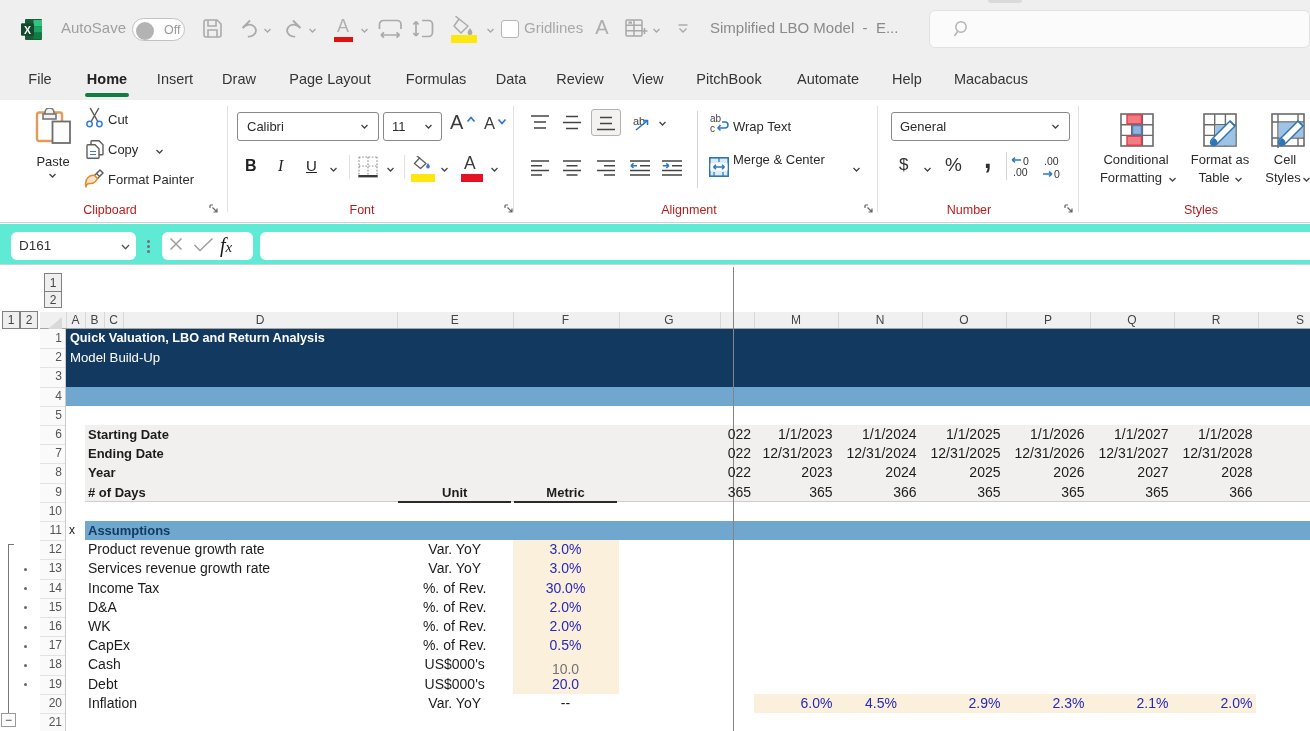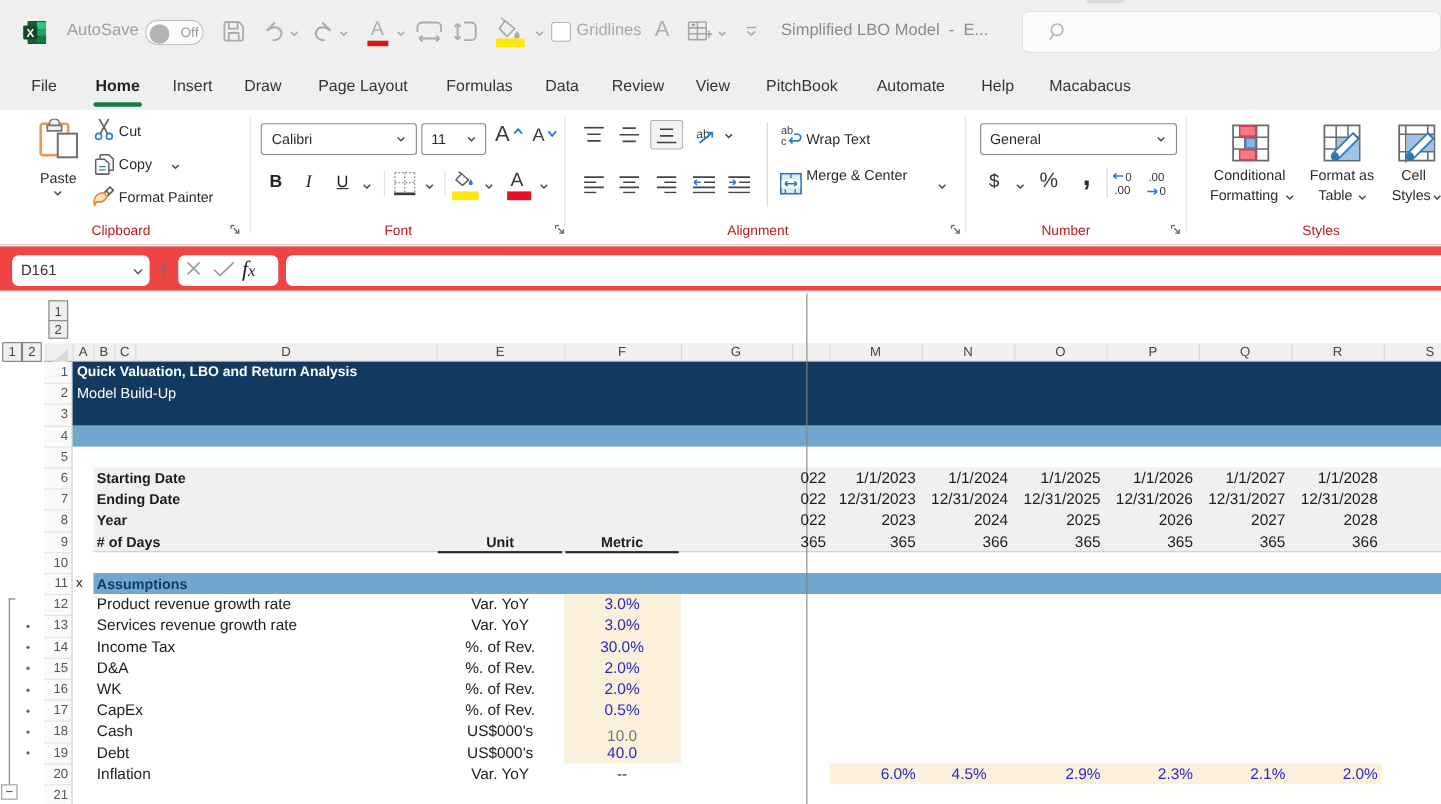--- a/index.html
+++ b/index.html
@@ -18,21 +18,21 @@
   #ribbon { left:0; top:100px; width:1310px; height:123px; background:#ffffff;
     border-bottom:1px solid #d2d0ce; }
   .gsep { position:absolute; top:6px; height:106px; width:1px; background:#e3e1df; }
   .glabel { position:absolute; top:103px; font-size:12.5px; color:#b91c1c;
     transform:translateX(-50%); white-space:nowrap; }
   .launcher { position:absolute; top:104px; width:11px; height:11px; }
   .rtext { position:absolute; font-size:13px; color:#2b2b2b; white-space:nowrap; }
   .combo { position:absolute; background:#fff; border:1px solid #8b8886; border-radius:3px; }
   .chev { position:absolute; width:9px; height:9px; }
   
-  #fbar { left:0; top:224px; width:1310px; height:41px; background:#ef4444;
+  #fbar { left:0; top:224px; width:1310px; height:41px; background:#5eead4;
     border-bottom:1px solid #d2d0ce; }
   
   #grid { left:0; top:265px; width:1310px; height:466px; background:#ffffff; overflow:hidden; }
   .colhdr { position:absolute; top:47px; height:17px; font-size:12px; color:#444;
     transform:translateX(-50%); line-height:17px; }
   .rowhdr { position:absolute; left:40px; width:22px; text-align:right; font-size:12px;
     color:#555; height:19.2px; line-height:19.2px; }
   .cell { position:absolute; font-size:14px; color:#1c1c1c; height:19.2px;
     line-height:19.2px; white-space:nowrap; }
   .ctr { transform:translateX(-50%); }
@@ -558,21 +558,21 @@
         <div class="cell" style="left:454.7px;top:390.4px;"><span class="ctr" style="display:inline-block;">US$000's</span></div>
         <div class="cell" style="left:454.7px;top:409.6px;"><span class="ctr" style="display:inline-block;">US$000's</span></div>
         <div class="cell" style="left:454.7px;top:428.8px;"><span class="ctr" style="display:inline-block;">Var. YoY</span></div>
         <div class="cell" style="left:565.5px;top:275.2px;color:#2727bf;"><span class="ctr" style="display:inline-block;">3.0%</span></div>
         <div class="cell" style="left:565.5px;top:294.4px;color:#2727bf;"><span class="ctr" style="display:inline-block;">3.0%</span></div>
         <div class="cell" style="left:565.5px;top:313.6px;color:#2727bf;"><span class="ctr" style="display:inline-block;">30.0%</span></div>
         <div class="cell" style="left:565.5px;top:332.8px;color:#2727bf;"><span class="ctr" style="display:inline-block;">2.0%</span></div>
         <div class="cell" style="left:565.5px;top:352.0px;color:#2727bf;"><span class="ctr" style="display:inline-block;">2.0%</span></div>
         <div class="cell" style="left:565.5px;top:371.2px;color:#2727bf;"><span class="ctr" style="display:inline-block;">0.5%</span></div>
         <div class="cell" style="left:565.5px;top:395px;color:#737373;"><span class="ctr" style="display:inline-block;">10.0</span></div>
-        <div class="cell" style="left:565.5px;top:409.6px;color:#2727bf;"><span class="ctr" style="display:inline-block;">40.0</span></div>
+        <div class="cell" style="left:565.5px;top:409.6px;color:#2727bf;"><span class="ctr" style="display:inline-block;">20.0</span></div>
         <div class="cell" style="left:565.5px;top:428.8px;"><span class="ctr" style="display:inline-block;">--</span></div>
         <div class="cell" style="left:751px;top:160.0px;"><span class="rt" style="display:inline-block;">022</span></div>
         <div class="cell" style="left:832.5px;top:160.0px;"><span class="rt" style="display:inline-block;">1/1/2023</span></div>
         <div class="cell" style="left:916.5px;top:160.0px;"><span class="rt" style="display:inline-block;">1/1/2024</span></div>
         <div class="cell" style="left:1000.5px;top:160.0px;"><span class="rt" style="display:inline-block;">1/1/2025</span></div>
         <div class="cell" style="left:1084.5px;top:160.0px;"><span class="rt" style="display:inline-block;">1/1/2026</span></div>
         <div class="cell" style="left:1168.5px;top:160.0px;"><span class="rt" style="display:inline-block;">1/1/2027</span></div>
         <div class="cell" style="left:1252.5px;top:160.0px;"><span class="rt" style="display:inline-block;">1/1/2028</span></div>
         <div class="cell" style="left:751px;top:179.2px;"><span class="rt" style="display:inline-block;">022</span></div>
         <div class="cell" style="left:832.5px;top:179.2px;"><span class="rt" style="display:inline-block;">12/31/2023</span></div>

